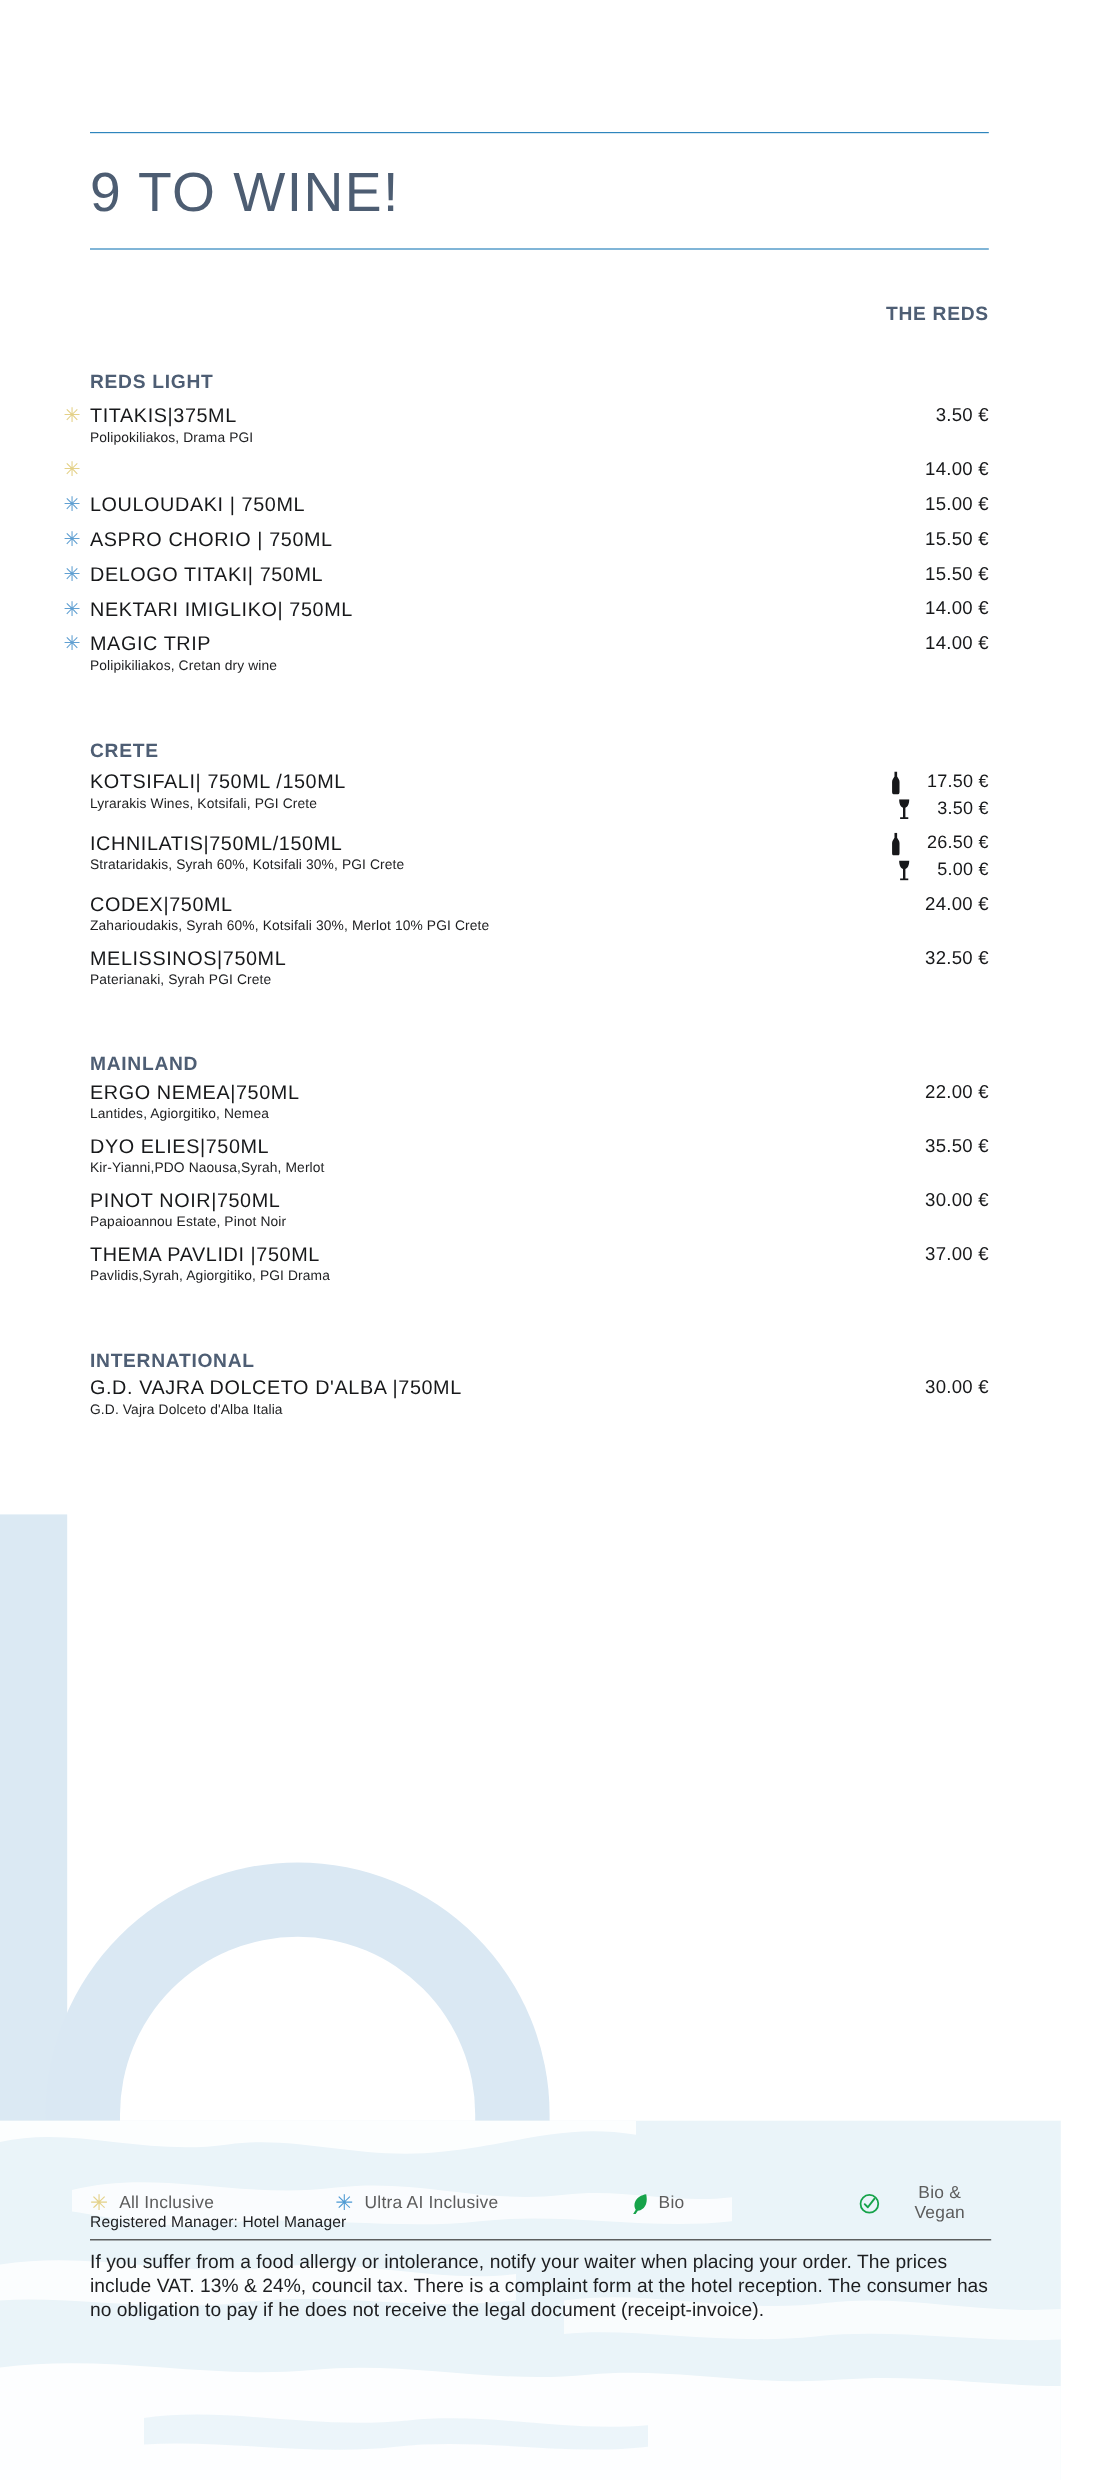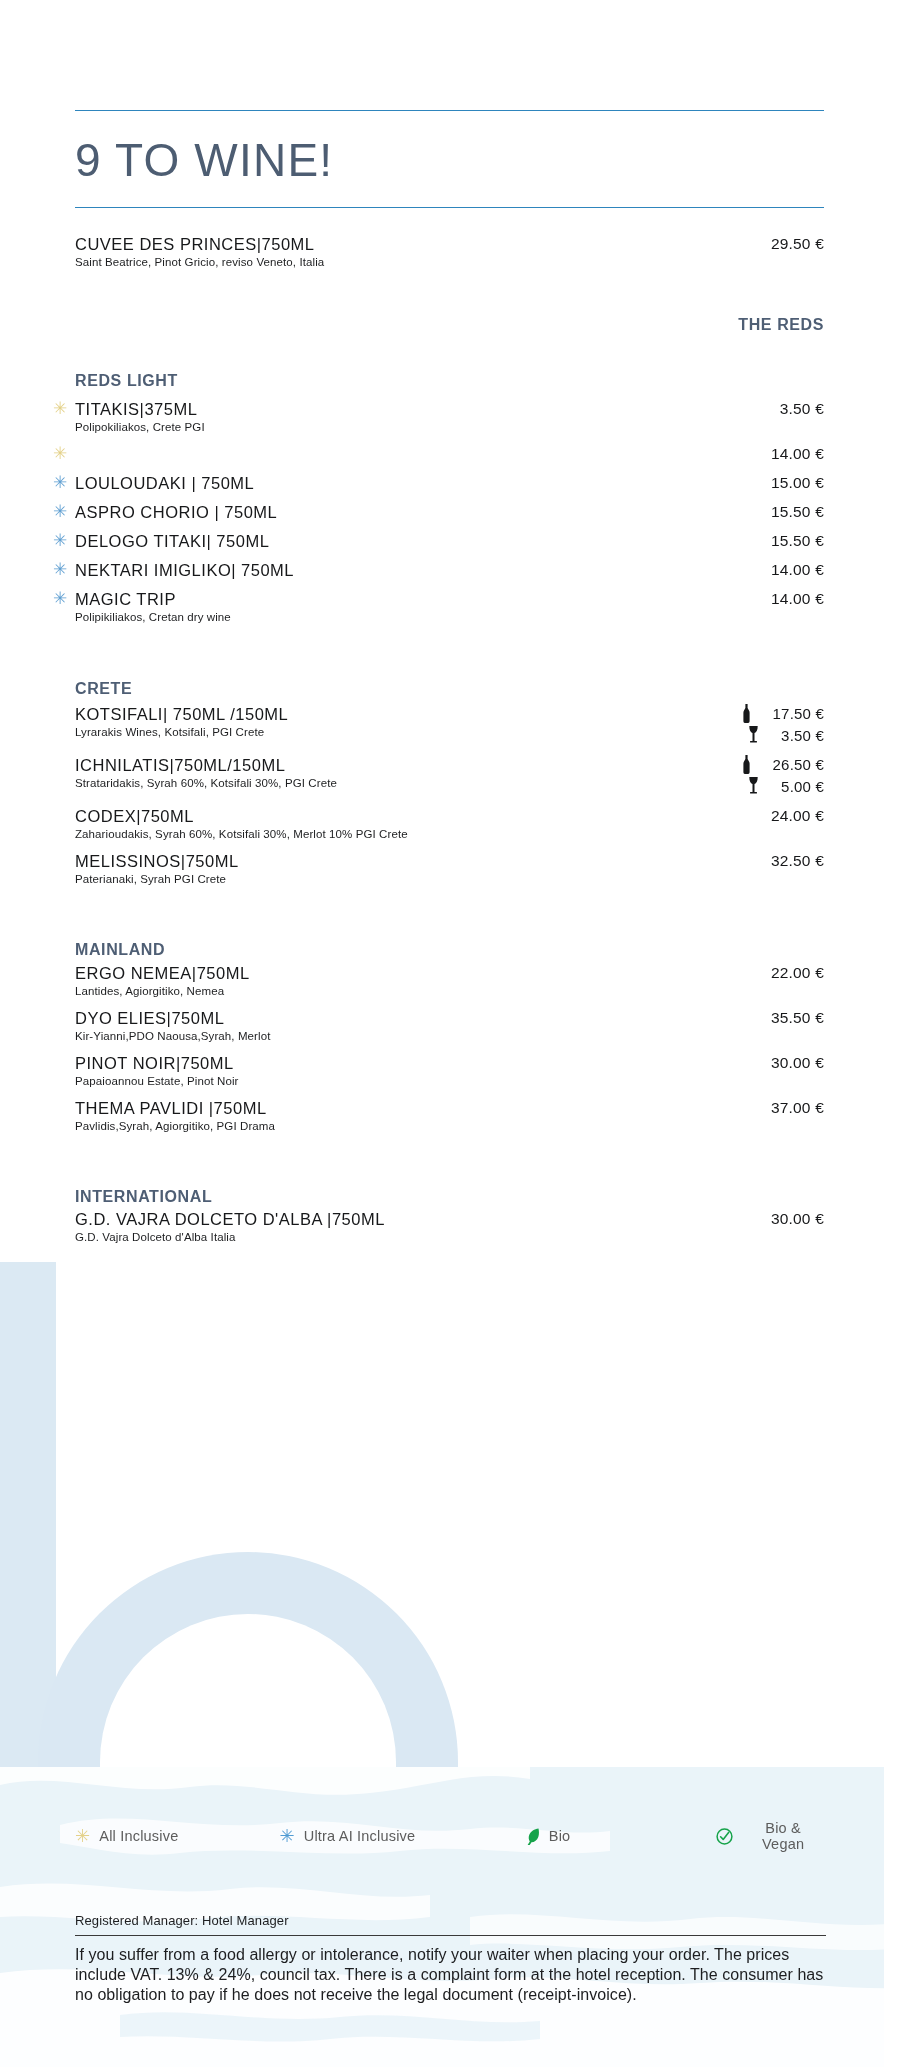--- a/index.html
+++ b/index.html
@@ -141,21 +141,21 @@
     padding-left: 20px;
   }
   .price {
     font-size: 15.5px;
     color: #17181a;
     line-height: 20px;
     letter-spacing: 0.2px;
   }
   .price-line {
     display: flex;
-    align-items: flex-start;
+    align-items: center;
     justify-content: flex-end;
     gap: 22px;
     line-height: 20px;
   }
   .price-line + .price-line { margin-top: 2px; }
   .price-line .price { font-size: 15px; }
 
   .vessel-icon { display: inline-block; line-height: 0; }
 
   
@@ -199,21 +199,21 @@
   .legend-mark.uai { color: #4f9bd3; }
   .legend-mark.bio { color: #16a34a; display: inline-block; line-height: 0; }
   .legend-mark.biovegan { color: #16a34a; display: inline-block; line-height: 0; }
 
   
   .footer {
     position: absolute;
     z-index: 3;
     left: 75px;
     right: 58px;
-    top: 1913px;
+    top: 1844px;
   }
   .registered {
     font-size: 13px;
     color: #1d1e20;
     letter-spacing: 0.1px;
     padding-bottom: 7px;
   }
   .footer-rule {
     border-top: 1.1px solid #3a3a3a;
     margin-bottom: 9px;
@@ -246,45 +246,32 @@
   </div>
 
   <div class="content">
 
     <div class="rule-top"></div>
 
     <h1 class="menu-title">9 TO WINE!</h1>
 
     <div class="rule-bottom"></div>
 
-    <div class="intro-block">
-      <div class="wine-row">
-        <div class="wine-left">
-          <div>
-            <div class="wine-name">CUVEE DES PRINCES|750ML</div>
-            <div class="wine-desc">Saint Beatrice, Pinot Gricio, reviso Veneto, Italia</div>
-          </div>
-        </div>
-        <div class="price-col">
-          <div class="price">29.50 €</div>
-        </div>
-      </div>
-    </div>
 
     <div class="section-head h-reds">THE REDS</div>
 
     <div class="section-head h-sub">REDS LIGHT</div>
     <div>
 
       <div class="wine-row">
         <div class="wine-left">
             <span class="marker ai">✳</span>
           <div>
               <div class="wine-name">TITAKIS|375ML</div>
-               <div class="wine-desc">Polipokiliakos, Crete PGI</div>
+               <div class="wine-desc">Polipokiliakos, Drama PGI</div>
             </div>
           </div>
         <div class="price-col">
             <div class="price">3.50 €</div>
           </div>
       </div>
 
       <div class="wine-row">
         <div class="wine-left">
             <span class="marker ai">✳</span>

